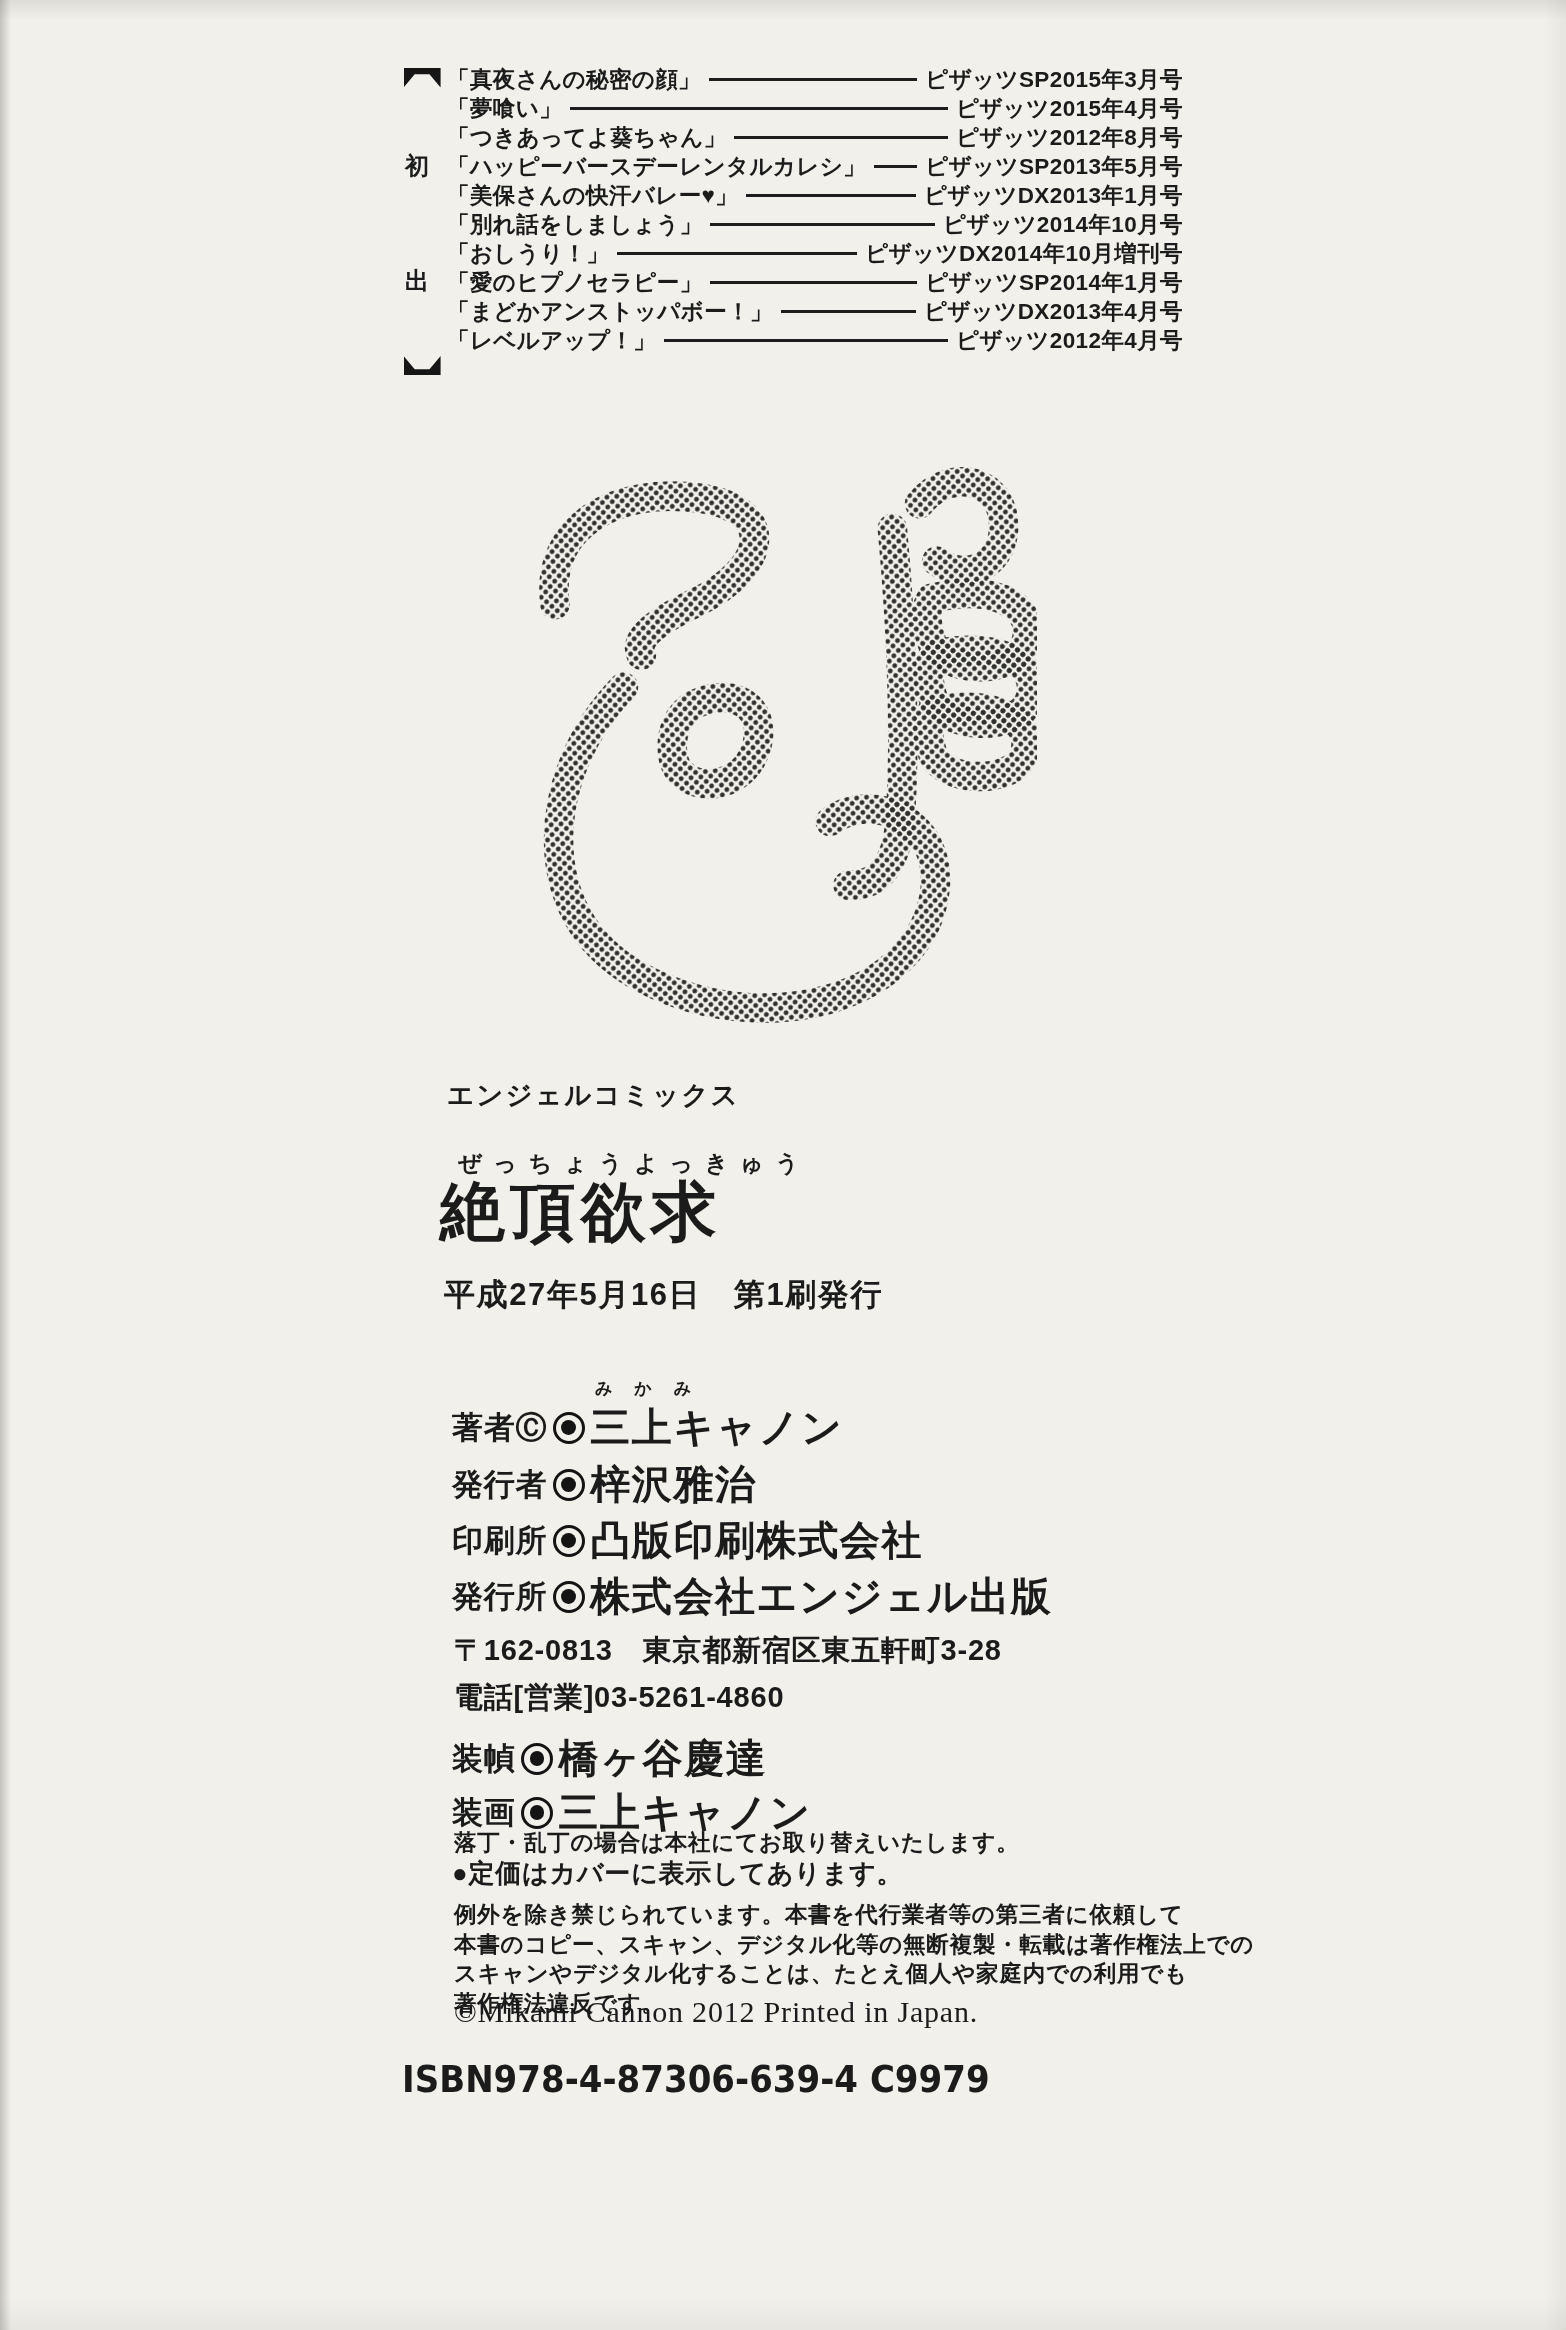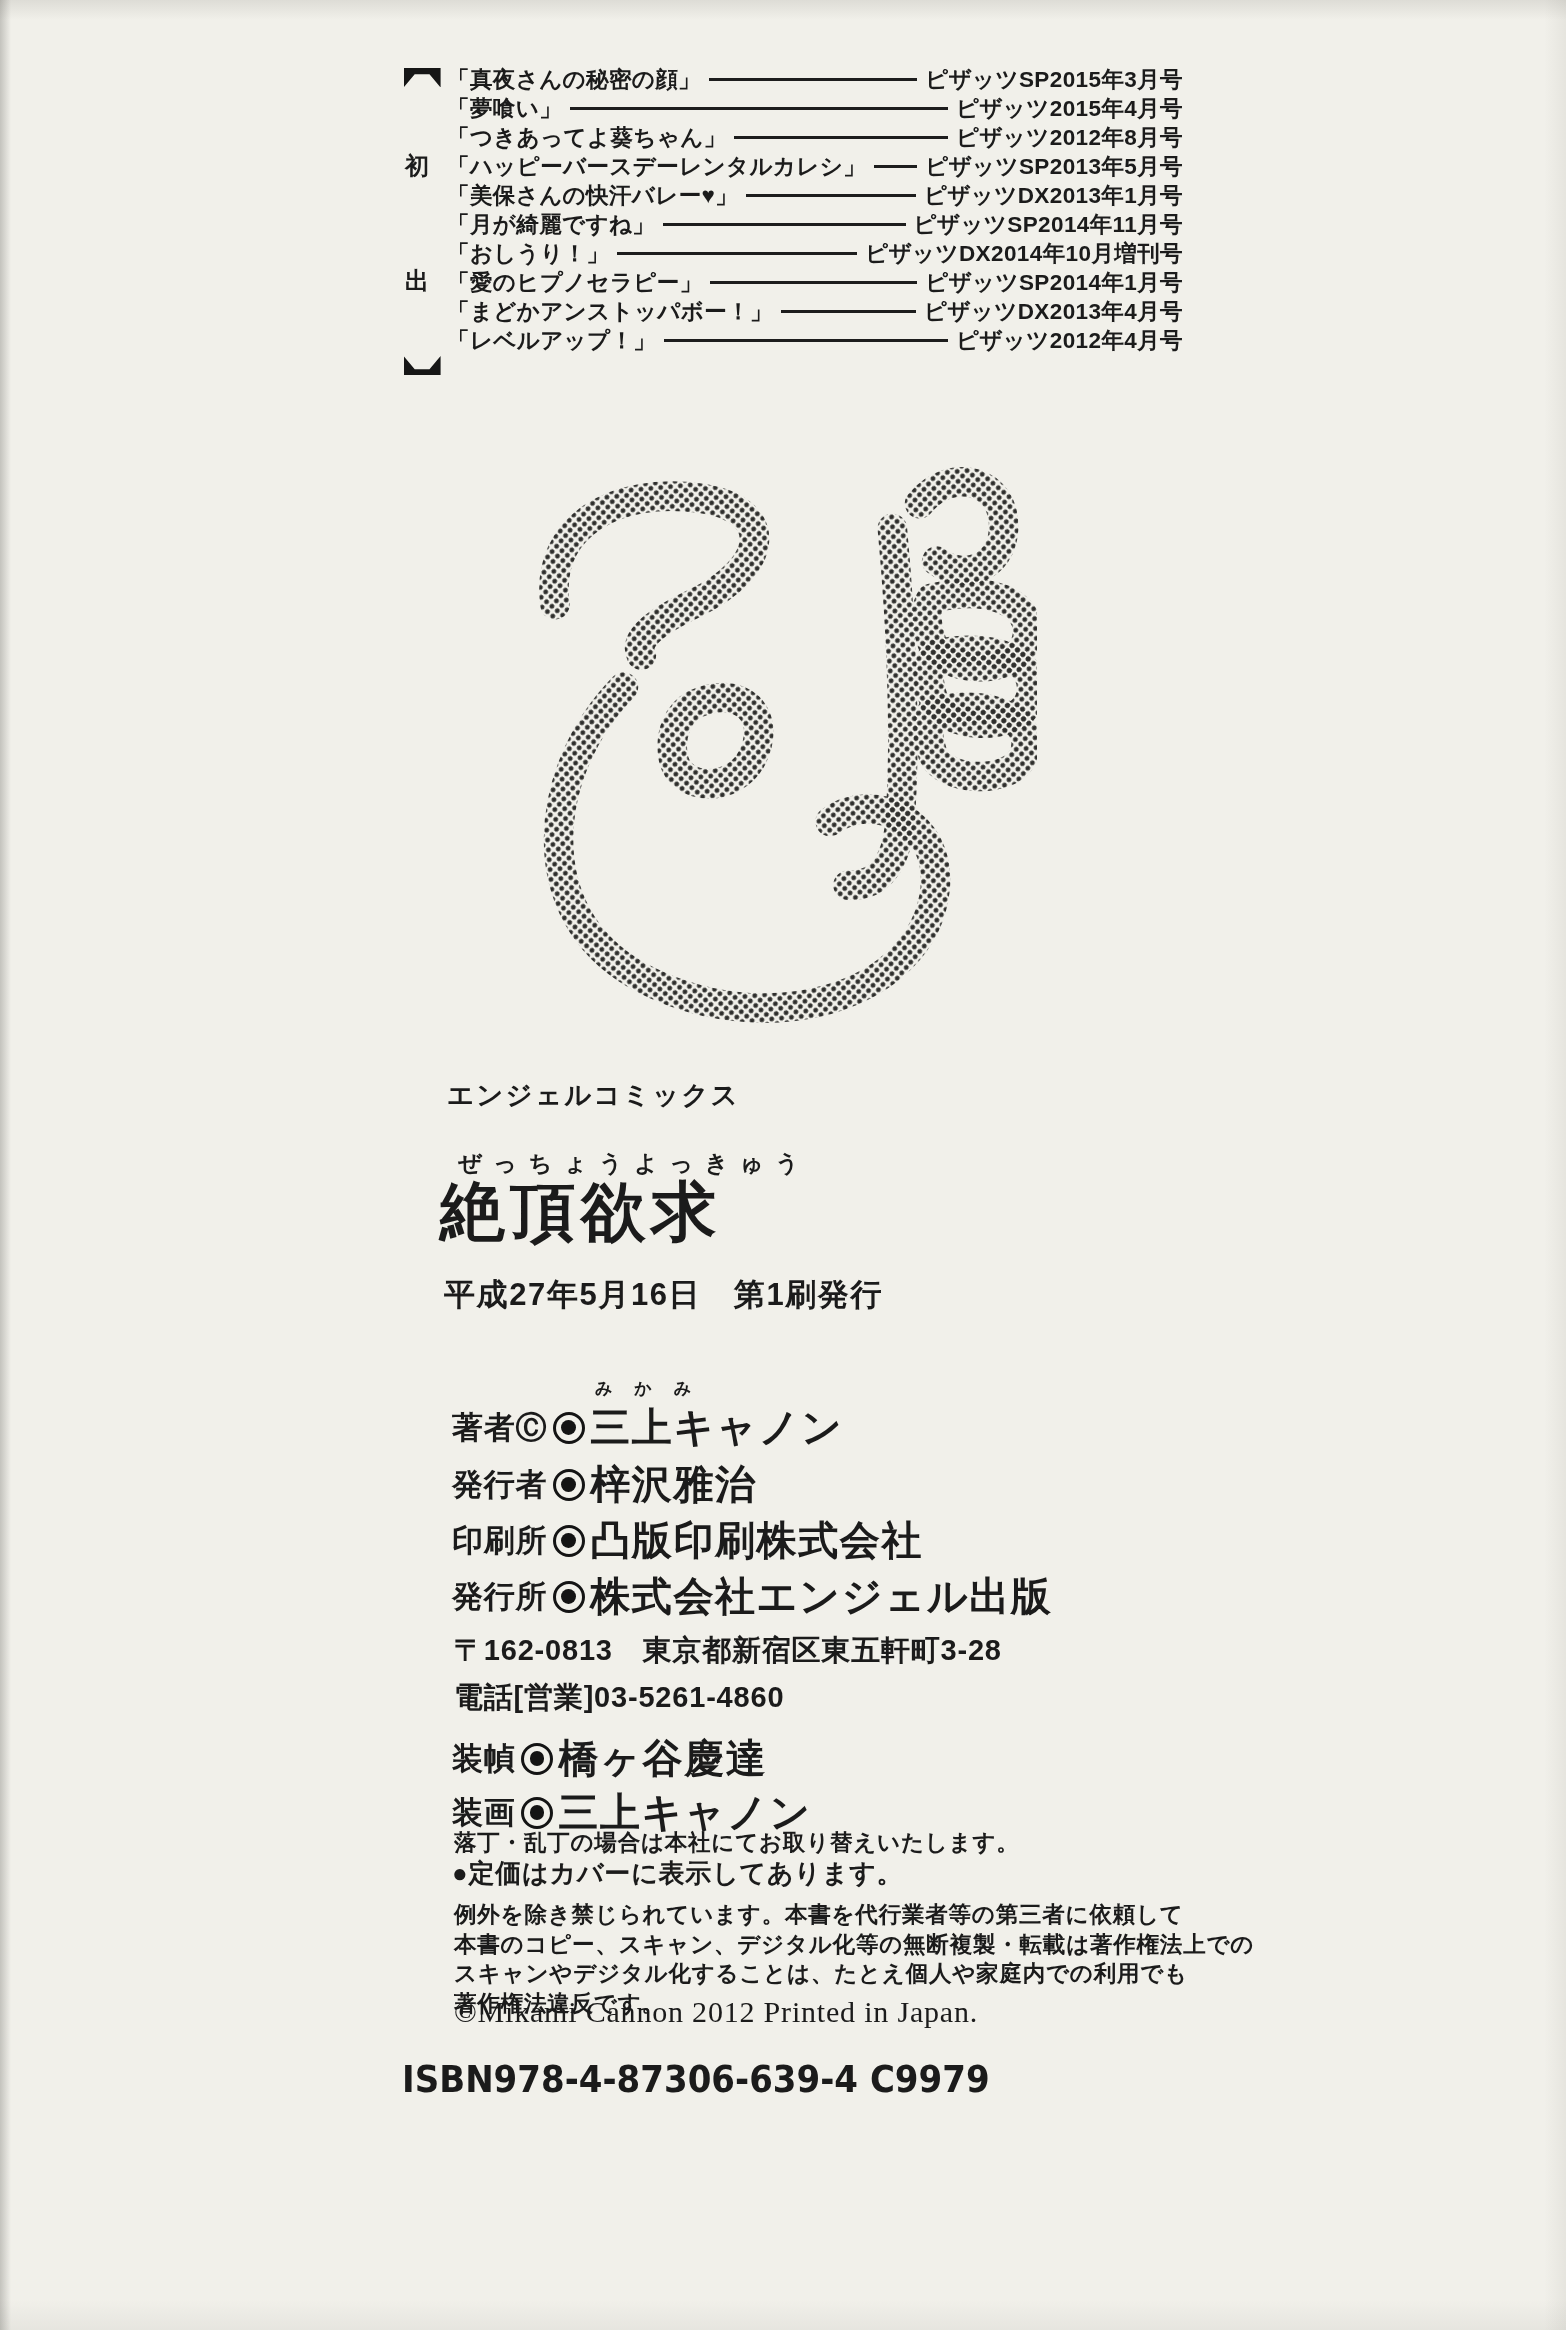--- a/index.html
+++ b/index.html
@@ -96,23 +96,23 @@
     <span>「ハッピーバースデーレンタルカレシ」</span>
     <span class="leader"></span>
     <span>ピザッツSP2013年5月号</span>
   </div>
   <div class="pub-row">
     <span>「美保さんの快汗バレー♥」</span>
     <span class="leader"></span>
     <span>ピザッツDX2013年1月号</span>
   </div>
   <div class="pub-row">
-    <span>「月が綺麗ですね」</span>
-    <span class="leader"></span>
-    <span>ピザッツSP2014年11月号</span>
+    <span>「別れ話をしましょう」</span>
+    <span class="leader"></span>
+    <span>ピザッツ2014年10月号</span>
   </div>
   <div class="pub-row">
     <span>「おしうり！」</span>
     <span class="leader"></span>
     <span>ピザッツDX2014年10月増刊号</span>
   </div>
   <div class="pub-row">
     <span>「愛のヒプノセラピー」</span>
     <span class="leader"></span>
     <span>ピザッツSP2014年1月号</span>

